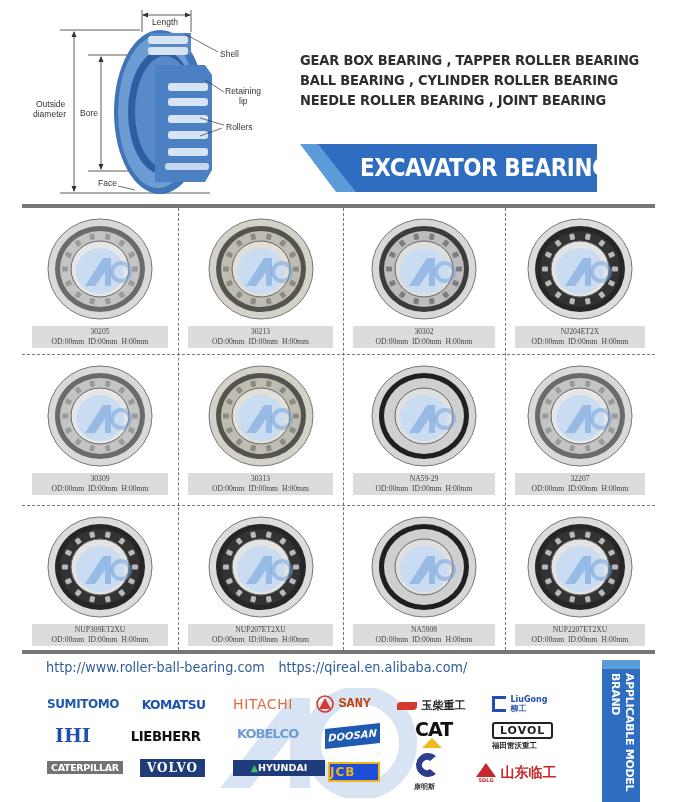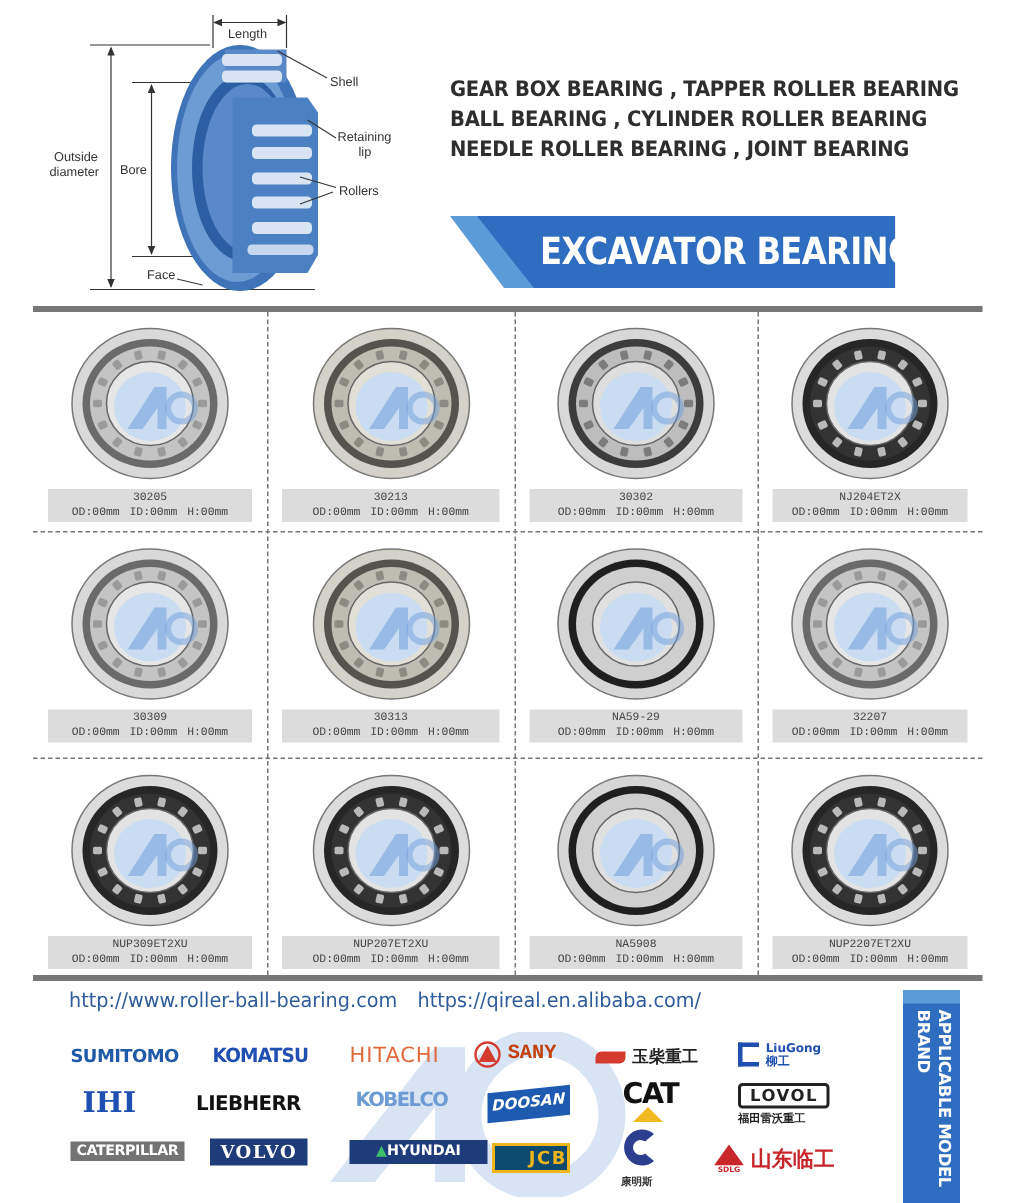--- a/index.html
+++ b/index.html
@@ -22,21 +22,21 @@
 
   
   .grid-top { position: absolute; left: 22px; top: 204px; width: 633px; height: 4px; background: #777; }
   .grid-bottom { position: absolute; left: 22px; top: 650px; width: 633px; height: 4px; background: #777; }
   .grid { position: absolute; left: 22px; top: 208px; width: 633px; height: 442px; }
   .vline { position: absolute; top: 0; height: 442px; width: 0; border-left: 1.3px dashed #777; }
   .hline { position: absolute; left: 0; width: 633px; height: 0; border-top: 1.3px dashed #777; }
 
   .cell { position: absolute; }
   .cell .pic { position: absolute; left: 0; right: 0; top: 6px; height: 110px; display: flex; align-items: center; justify-content: center; }
-  .cell .cap { position: absolute; left: 10px; right: 10px; top: 118px; height: 22px; background: #dcdcdc; text-align: center; font-family: Liberation Mono, monospace; font-size: 7.6px; line-height: 10.5px; color: #444; padding-top: 0.5px; }
+  .cell .cap { position: absolute; left: 10px; right: 10px; top: 118px; height: 22px; background: #dcdcdc; text-align: center; font-family: Liberation Serif, serif; font-size: 7.6px; line-height: 10.5px; color: #444; padding-top: 0.5px; }
   .cap .name { display: block; }
   .cap .spec { display: block; word-spacing: 2px; }
 
   
   .urls { position: absolute; left: 46px; top: 659px; font-family: "DejaVu Sans", sans-serif; font-size: 13.5px; color: #2e5c9a; white-space: nowrap; transform: scaleX(0.95); transform-origin: left center; }
   .urls span + span { margin-left: 10px; }
 
   .logos { position: absolute; left: 0; top: 688px; width: 600px; height: 114px; }
   .logo { position: absolute; white-space: nowrap; font-weight: bold; }
 
@@ -513,21 +513,21 @@
   </span>
   <span class="logo" style="left:492px;top:34px;">
     <span style="display:block;border:2px solid #222;border-radius:3px;padding:0 6px;font-family:'DejaVu Sans',sans-serif;font-size:11px;line-height:13px;color:#222;letter-spacing:1px;">LOVOL</span>
     <span style="display:block;font-family:'DejaVu Sans',sans-serif;font-size:7.5px;color:#222;margin-top:2px;">福田雷沃重工</span>
   </span>
 
   <span class="logo" style="left:47px;top:73px;background:#737373;color:#fff;padding:1px 4px;font-family:'DejaVu Sans',sans-serif;font-size:9.5px;letter-spacing:-0.3px;">CATERPILLAR</span>
   <span class="logo" style="left:140px;top:71px;width:65px;height:18px;background:#1f3c7a;color:#fff;text-align:center;line-height:18px;font-family:'DejaVu Serif',serif;font-size:12px;letter-spacing:1px;">VOLVO</span>
   <span class="logo" style="left:233px;top:72px;width:92px;height:16px;background:#1f3c7a;color:#fff;text-align:center;line-height:16px;font-family:'DejaVu Sans',sans-serif;font-size:9.5px;"><span style="color:#3cbf6a">▲</span><span>HYUNDAI</span></span>
   <span class="logo" style="left:328px;top:74px;width:52px;height:20px;background:#f0b41c;padding:2px;">
-    <span style="display:block;background:#0c4a6e;color:#f0b41c;height:16px;line-height:16px;text-align:right;font-family:'DejaVu Sans',sans-serif;font-size:12px;letter-spacing:1px;">JCB</span>
+    <span style="display:block;background:#1d4ed8;color:#f0b41c;height:16px;line-height:16px;text-align:left;font-family:'DejaVu Sans',sans-serif;font-size:12px;letter-spacing:1px;">JCB</span>
   </span>
   <span class="logo" style="left:413px;top:64px;">
     <svg width="26" height="26" viewBox="0 0 26 26">
         <path d="M23 4 A12 12 0 1 0 23 22 L17 17 A5 5 0 1 1 17 9 Z" fill="#2c3f8f"></path>
       </svg>
     <span style="display:block;font-family:'DejaVu Sans',sans-serif;font-size:7px;color:#333;margin-left:1px;">康明斯</span>
   </span>
   <span class="logo" style="left:476px;top:75px;">
     <span style="display:inline-block;vertical-align:middle;text-align:center;">
       <svg width="20" height="14" viewBox="0 0 20 14" style="display:block">

